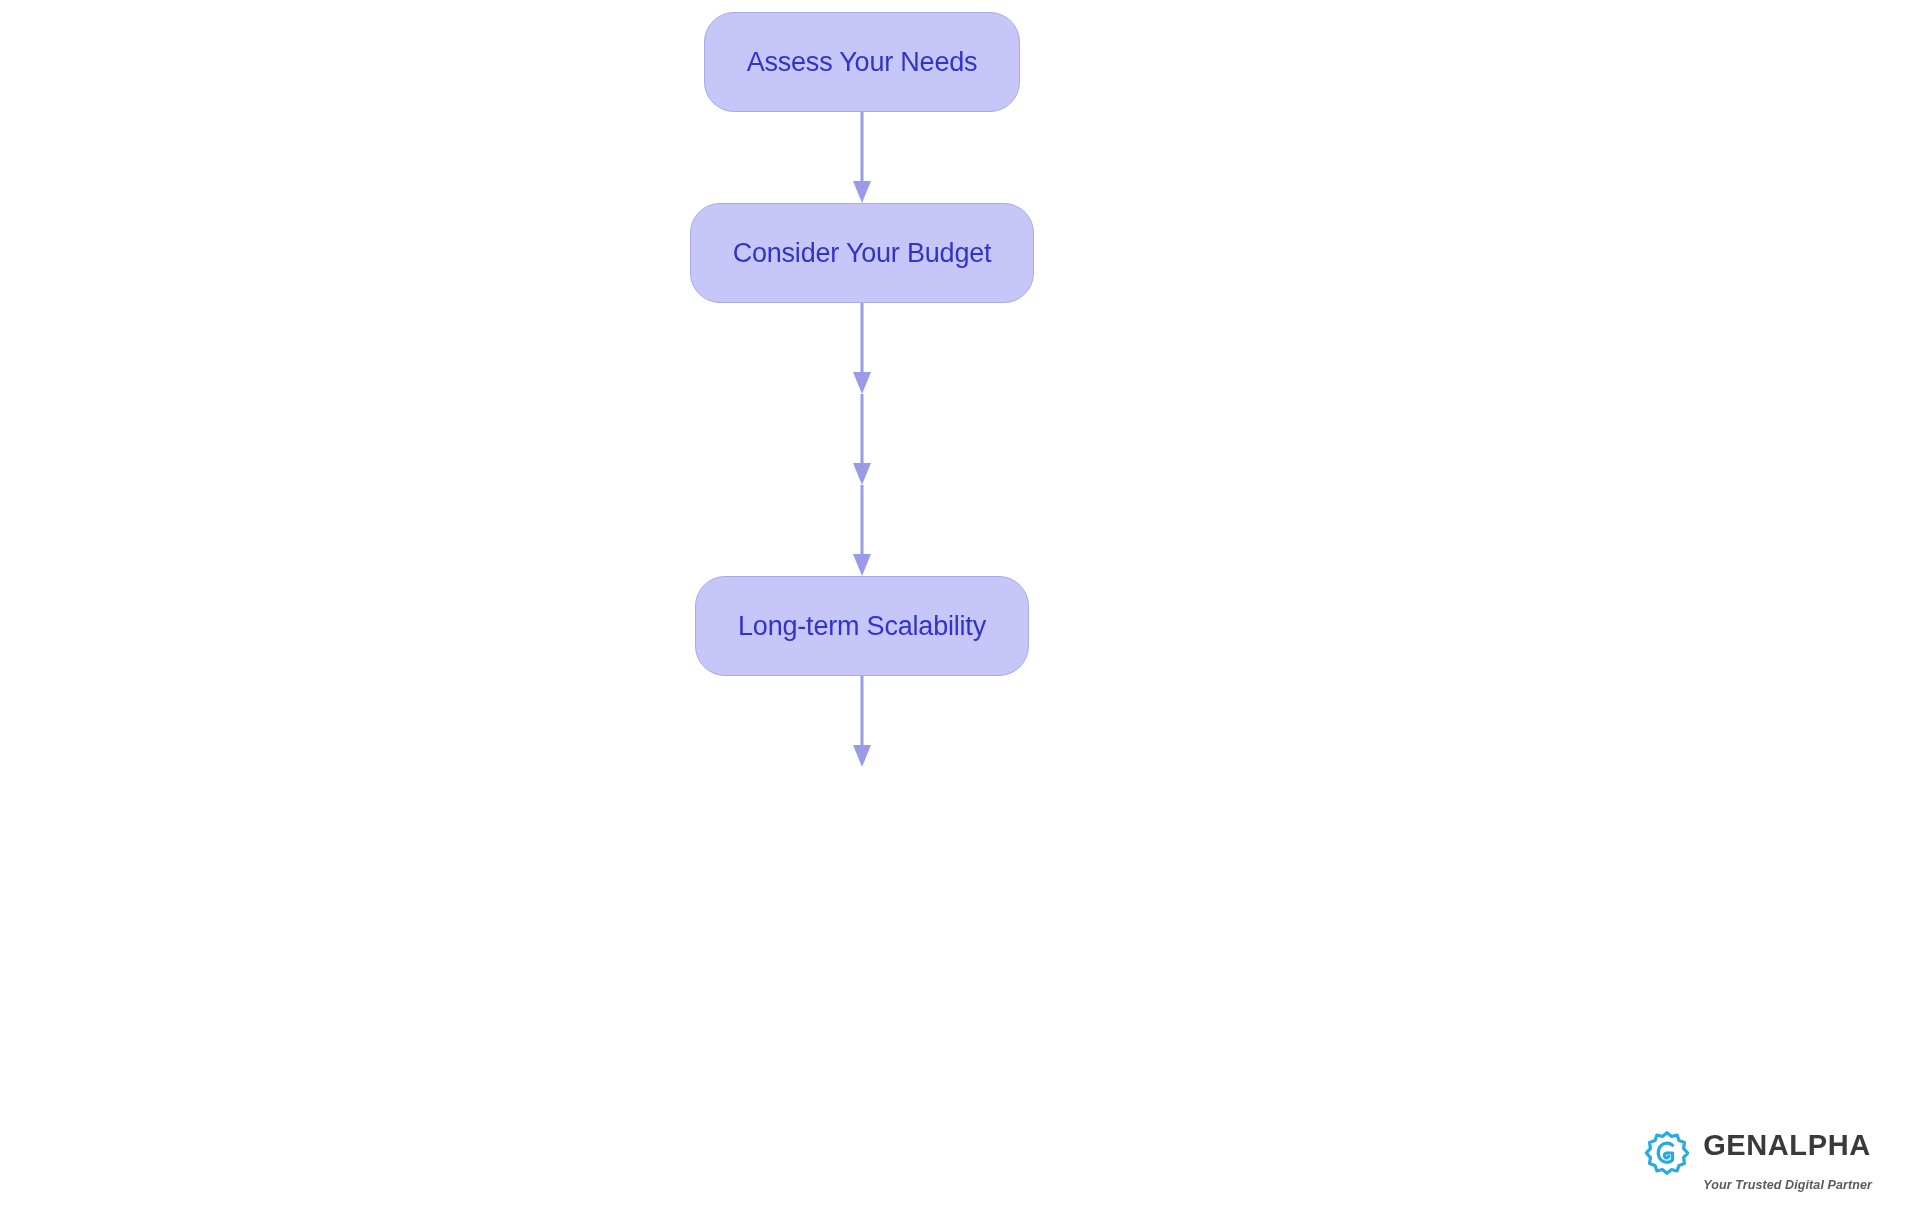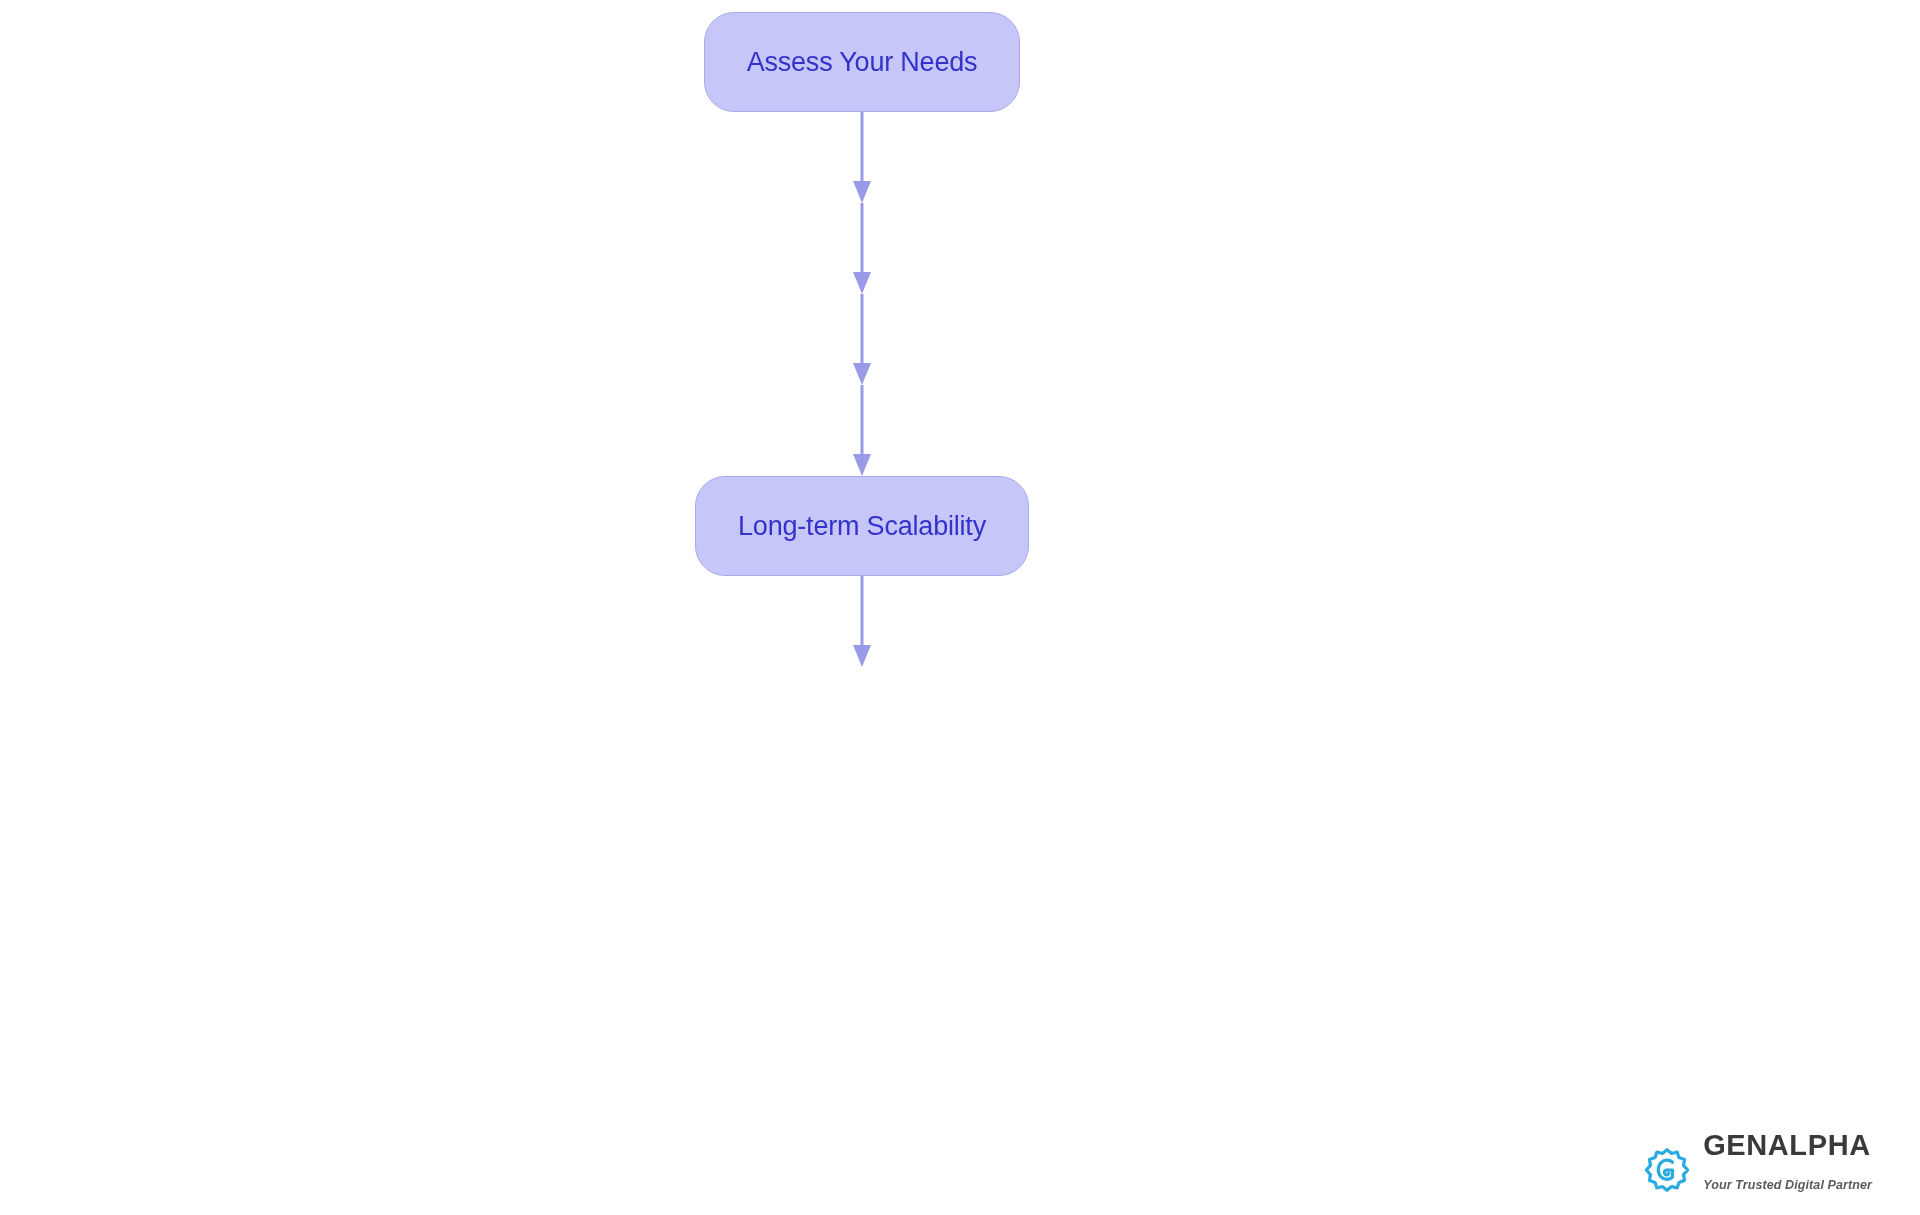--- a/index.html
+++ b/index.html
@@ -70,21 +70,21 @@
   .connector svg {
     display: block;
   }
 
   
   #brand-logo {
     position: absolute;
     right: 48px;
     bottom: 22px;
     display: flex;
-    align-items: flex-end;
+    align-items: flex-start;
     gap: 13px;
   }
   #brand-logo .logo-mark {
     width: 46px;
     height: 46px;
     flex: 0 0 46px;
     display: block;
   }
   #brand-logo .logo-text {
     display: flex;
@@ -114,20 +114,23 @@
 <div id="flowchart">
   <div class="flow-column" id="flow-column" style="top: 12px;">
       <div class="node">
         <span class="node-label">Assess Your Needs</span>
       </div>
       <div class="connector">
         <svg width="26" height="91" viewBox="0 0 26 91" aria-hidden="true">
           <line x1="13" y1="0" x2="13" y2="72" stroke="#9a9be8" stroke-width="3"></line>
           <polygon points="13,91 4,69 22,69" fill="#9a9be8"></polygon>
         </svg>
+      </div>
+      <div class="node">
+        <span class="node-label">Consider Your Budget</span>
       </div>
       <div class="connector">
         <svg width="26" height="91" viewBox="0 0 26 91" aria-hidden="true">
           <line x1="13" y1="0" x2="13" y2="72" stroke="#9a9be8" stroke-width="3"></line>
           <polygon points="13,91 4,69 22,69" fill="#9a9be8"></polygon>
         </svg>
       </div>
       <div class="connector">
         <svg width="26" height="91" viewBox="0 0 26 91" aria-hidden="true">
           <line x1="13" y1="0" x2="13" y2="72" stroke="#9a9be8" stroke-width="3"></line>

